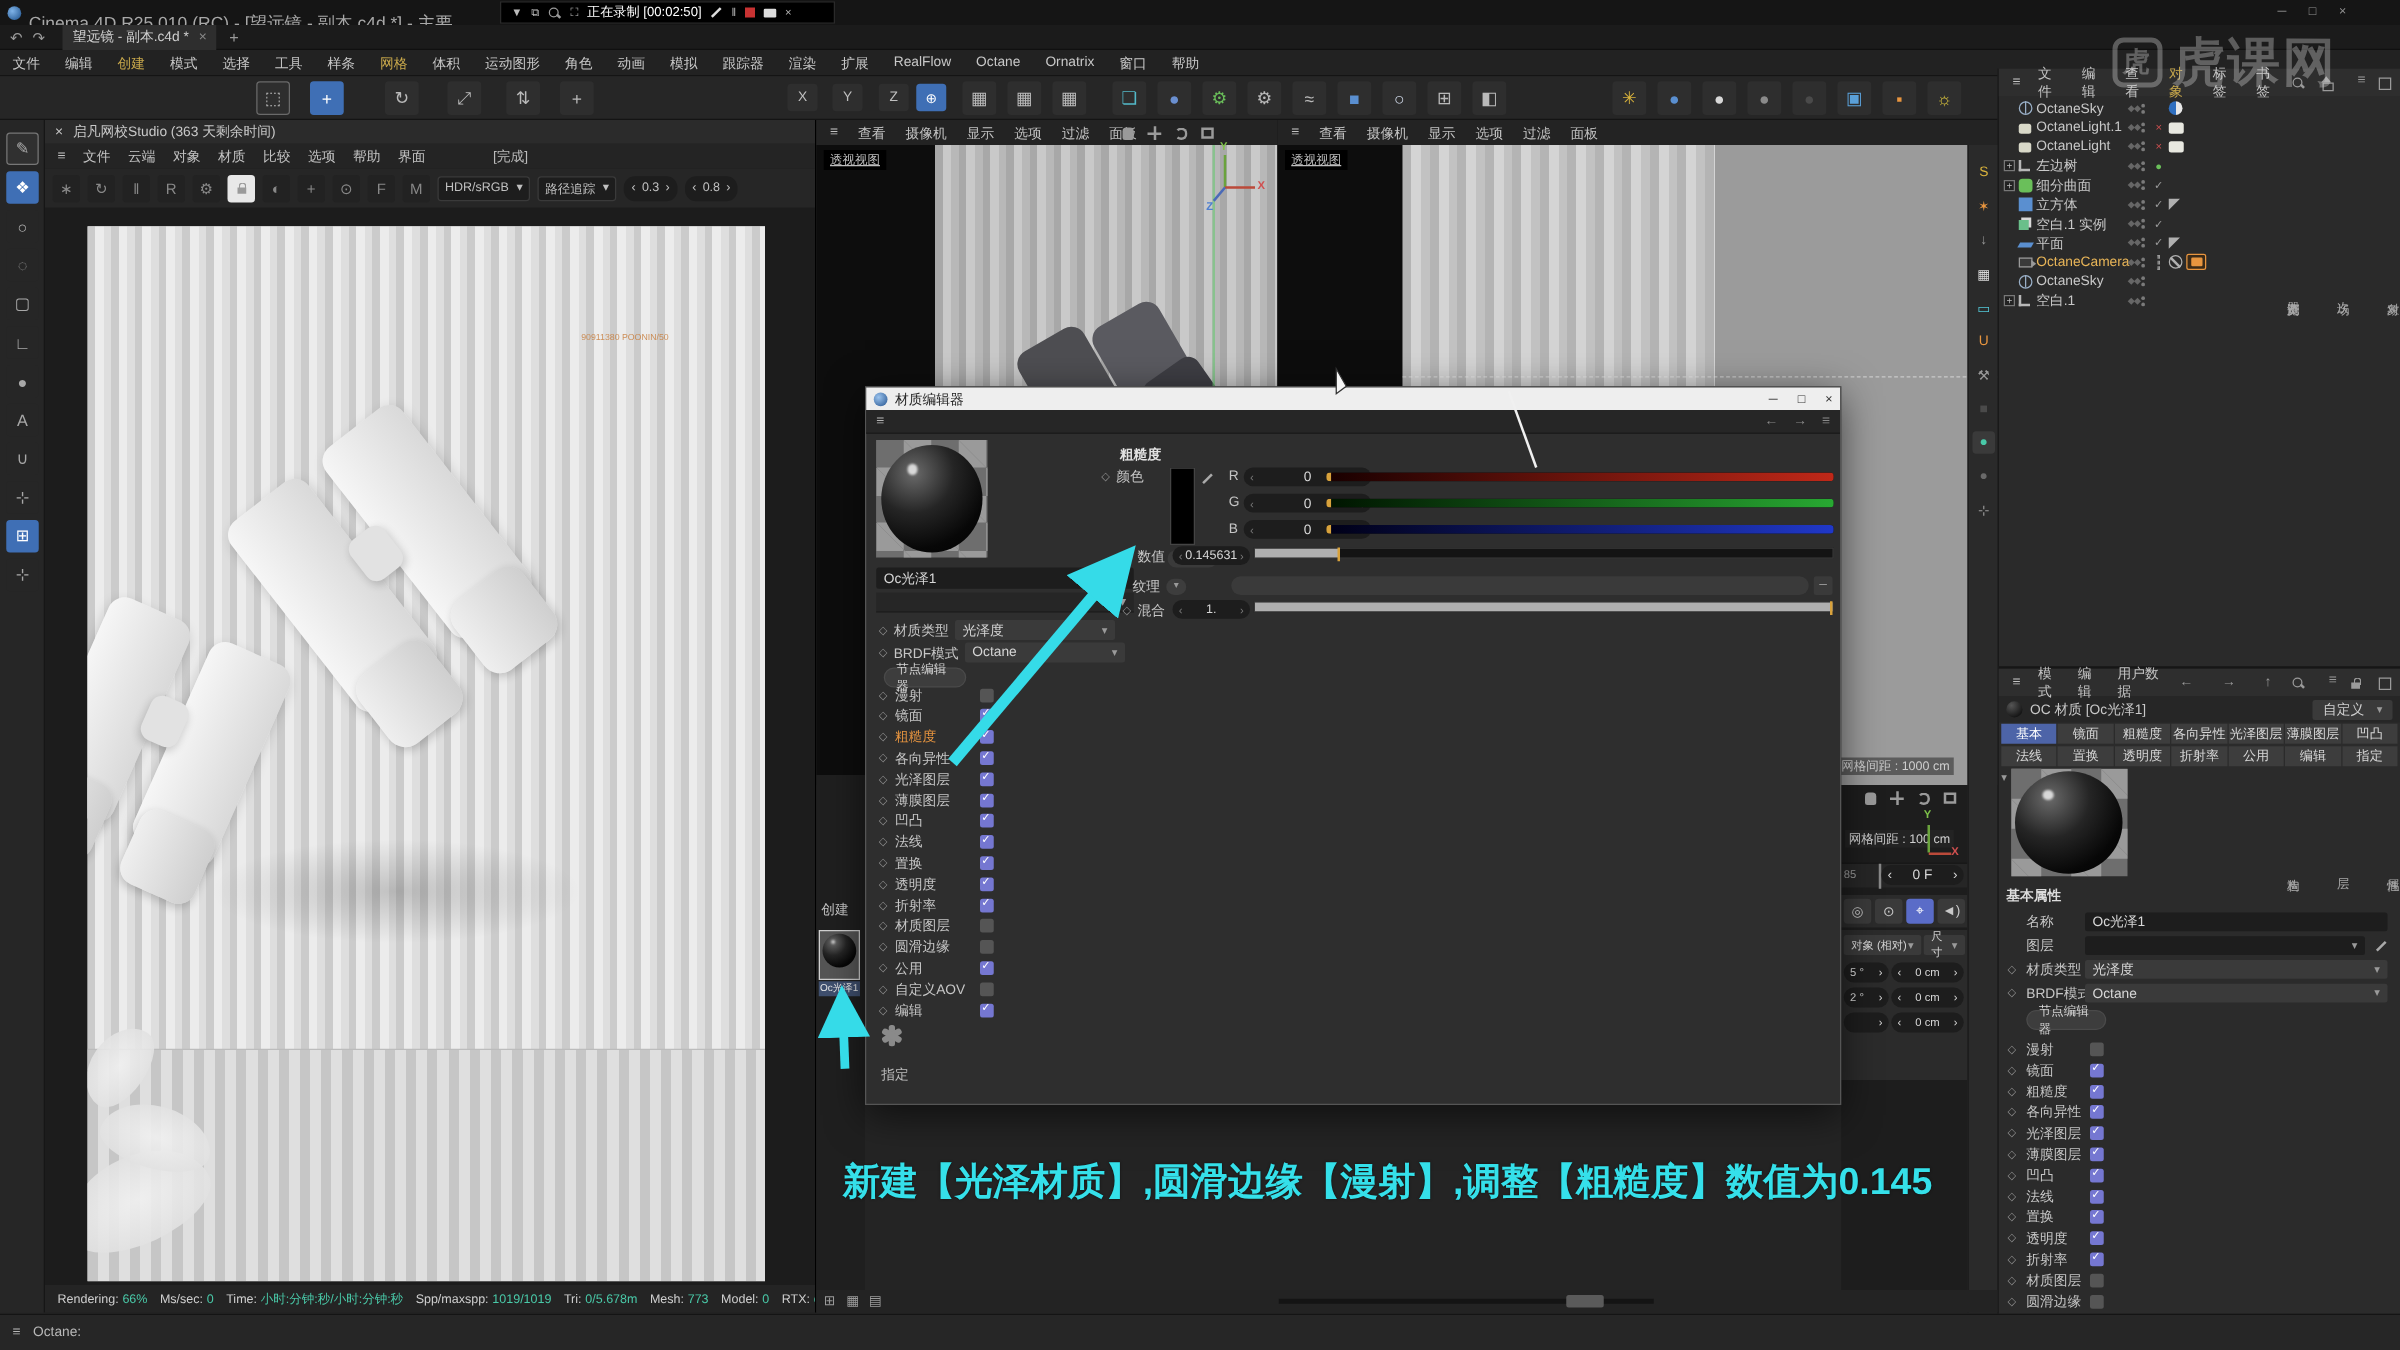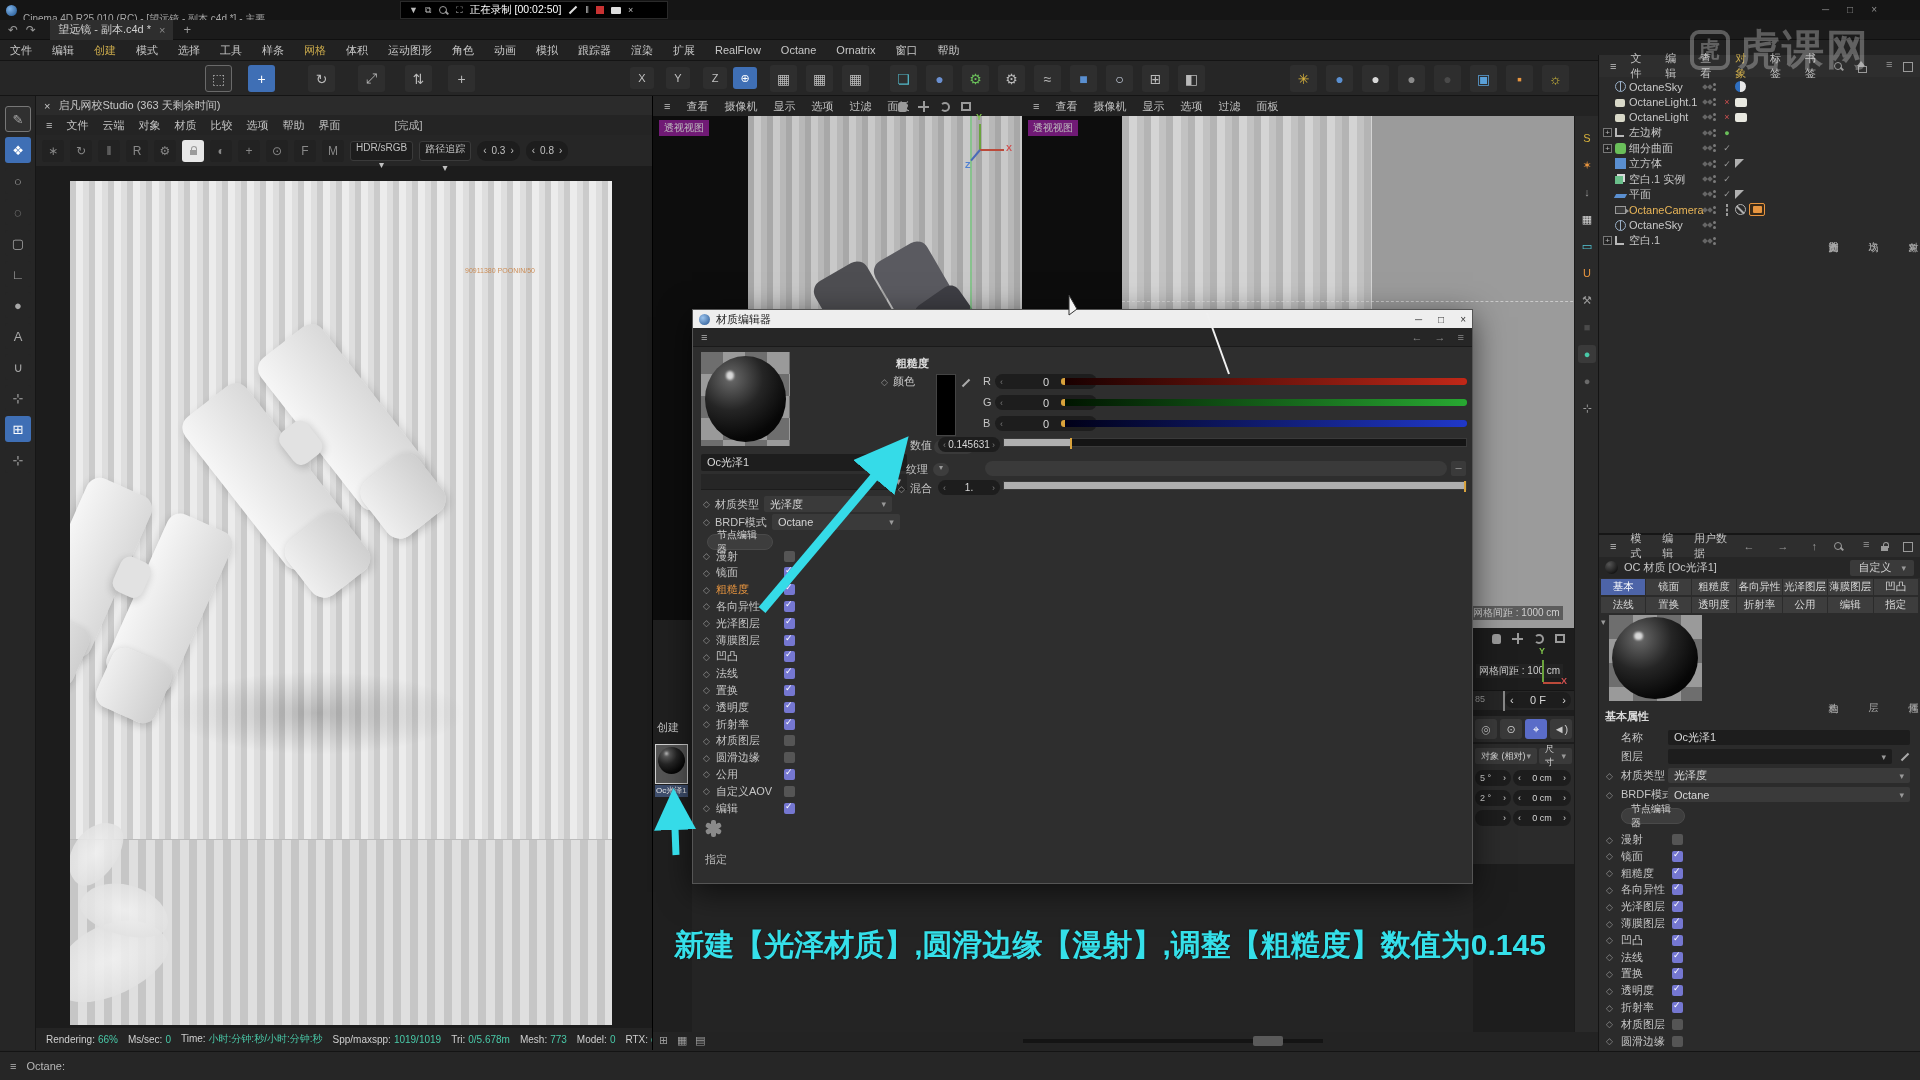--- a/index.html
+++ b/index.html
@@ -4,21 +4,21 @@
 <style>
   * { margin:0; padding:0; box-sizing:border-box; }
   html,body { width:1920px; height:1080px; overflow:hidden; background:#1e1e1e;
     font-family:"Liberation Sans","DejaVu Sans",sans-serif; font-size:11px; color:#c8c8c8; }
   .abs { position:absolute; }
   #stage { position:relative; width:1920px; height:1080px; background:#242424; }
 
   
   #titlebar { left:0; top:0; width:1920px; height:20px; background:#151515; display:flex; align-items:center; }
   #titlebar .logo { width:11px; height:11px; border-radius:50%; background:radial-gradient(circle at 35% 35%,#7fb3e8,#1b4f8a); margin:0 6px 0 6px; }
-  #titlebar .t { color:#a8a8a8; font-size:10px;margin-top:17px; }
+  #titlebar .t { color:#a8a8a8; font-size:14px;margin-top:17px; }
   #recbar { left:400px; top:1px; width:268px; height:18px; background:#000; display:flex; align-items:center; gap:7px; padding:0 8px; border:1px solid #2a2a2a; }
   #recbar .g { color:#bbb; font-size:9px; }
   #recbar .rec-text { color:#fff; font-size:10.5px; }
   #recbar .sq { width:8px; height:8px; background:#c83232; }
   #recbar .pen { width:10px; height:2px; background:#ddd; transform:rotate(-45deg); }
   #recbar .cam { width:10px; height:7px; background:#ddd; border-radius:1px; }
   .winctl { display:flex; gap:18px; color:#909090; font-size:10px; }
 
   #tabbar { left:0; top:20px; width:1920px; height:20px; background:#1b1b1b; display:flex; align-items:center; border-bottom:1px solid #101010; }
   #tabbar .undo { color:#9a9a9a; font-size:12px; margin-left:8px; }
@@ -46,39 +46,39 @@
 
   
   #liveviewer { left:36px; top:96px; width:617px; height:954px; background:#1c1c1c; border-right:1px solid #000; }
   #lv-head { position:absolute; left:0; top:0; width:100%; height:19px; background:#2b2b2b; display:flex; align-items:center; gap:8px; padding:0 8px; color:#c8c8c8; }
   #lv-menu { position:absolute; left:0; top:19px; width:100%; height:20px; background:#242424; display:flex; align-items:center; gap:2px; padding:0 4px; color:#c4c4c4; }
   #lv-menu span { padding:0 6px; }
   #lv-menu .prog { margin-left:40px; color:#bbb; }
   #lv-tools { position:absolute; left:0; top:39px; width:100%; height:31px; background:#262626; display:flex; align-items:center; gap:6px; padding:0 6px; color:#9a9a9a; }
   .lvt { width:22px; height:22px; display:flex; align-items:center; justify-content:center; background:#222; border-radius:3px; font-size:12px; color:#888; }
   .lvt.lock { background:#e8e8e8; color:#222; }
-  .lv-dd { height:20px; background:#1d1d1d; border:1px solid #3a3a3a; border-radius:3px; display:flex; align-items:center; padding:0 5px; gap:6px; color:#c0c0c0; font-size:10px;flex-direction:column; }
+  .lv-dd { height:20px; background:#1d1d1d; border:1px solid #3a3a3a; border-radius:3px; display:flex; align-items:center; padding:0 5px; gap:6px; color:#c0c0c0; font-size:10px; }
   .lv-num { height:20px; background:#1d1d1d; border-radius:9px; display:flex; align-items:center; padding:0 6px; gap:5px; color:#c0c0c0; font-size:10px; }
   #render-img { position:absolute; left:34px; top:85px; width:542px; height:844px; background:#e2e2e2; overflow:hidden; }
   .curtain { position:absolute; background:repeating-linear-gradient(90deg,#cbcbcb 0 6px,#ececec 6px 13px,#dedede 13px 19px); }
   .shelf { position:absolute; left:0; bottom:0; width:100%; height:22%; background:repeating-linear-gradient(90deg,#c6c6c6 0 8px,#dfdfdf 8px 17px); border-top:1px solid #bcbcbc; }
   .binoc { position:absolute; }
   .barrel { position:absolute; background:linear-gradient(90deg,#f6f6f6,#d9d9d9); border-radius:14px; box-shadow:0 4px 10px rgba(0,0,0,.18); }
   .lens { position:absolute; background:linear-gradient(90deg,#efefef,#cfcfcf); border-radius:10px; box-shadow:0 3px 8px rgba(0,0,0,.2); }
   .leaf { position:absolute; background:radial-gradient(ellipse at center,#f1f1f1,#dcdcdc); border-radius:50% 50% 50% 50%/60% 60% 40% 40%; opacity:.9; }
   .softshadow { position:absolute; background:radial-gradient(ellipse at center,rgba(0,0,0,.18),rgba(0,0,0,0) 70%); }
   #lv-stats { position:absolute; left:0; top:932px; width:100%; height:22px; background:#242424; display:flex; align-items:center; gap:10px; padding:0 10px; font-size:10px; white-space:nowrap; overflow:hidden; }
   #lv-stats .k { color:#cfcfcf; } #lv-stats .v { color:#49c9a8; margin-left:3px; }
   #overlay-code { position:absolute; left:395px; top:86px; color:#c87f3f; font-size:7px; opacity:.85; }
 
   
   .vp { background:#1d1d1d; overflow:hidden; }
   .vp-menu { position:absolute; top:0; left:0; width:100%; height:20px; background:#232323; display:flex; align-items:center; gap:2px; padding:0 4px; color:#c2c2c2; z-index:3; }
   .vp-menu span { padding:0 7px; }
-  .vp-label { position:absolute; left:6px; top:24px; background:#701a75; color:#bdbdbd; padding:1px 5px; font-size:10px; z-index:3; }
+  .vp-label { position:absolute; left:6px; top:24px; background:#000000; color:#bdbdbd; padding:1px 5px; font-size:10px; z-index:3;text-decoration:underline; }
   .vp-corner { position:absolute; top:4px; display:flex; gap:8px; z-index:3; }
   .vico { width:13px; height:13px; display:flex; align-items:center; justify-content:center; }
   .vico .plus { position:relative; width:11px; height:11px; }
   .vico .plus:before { content:""; position:absolute; left:5px; top:0; width:2px; height:11px; background:#9a9a9a; }
   .vico .plus:after { content:""; position:absolute; left:0; top:5px; width:11px; height:2px; background:#9a9a9a; }
   .vico .ring { width:10px; height:10px; border:2px solid #9a9a9a; border-radius:50%; border-left-color:transparent; }
   .vico .sqr { width:10px; height:9px; border:2px solid #9a9a9a; }
   .vico .hand { width:9px; height:10px; background:#9a9a9a; border-radius:3px 3px 2px 2px; }
   .gizmo { position:absolute; z-index:3; font-size:9px; font-weight:bold; }
   .gz-y { position:absolute; width:2px; height:26px; background:#6aa33c; left:14px; top:10px; }

